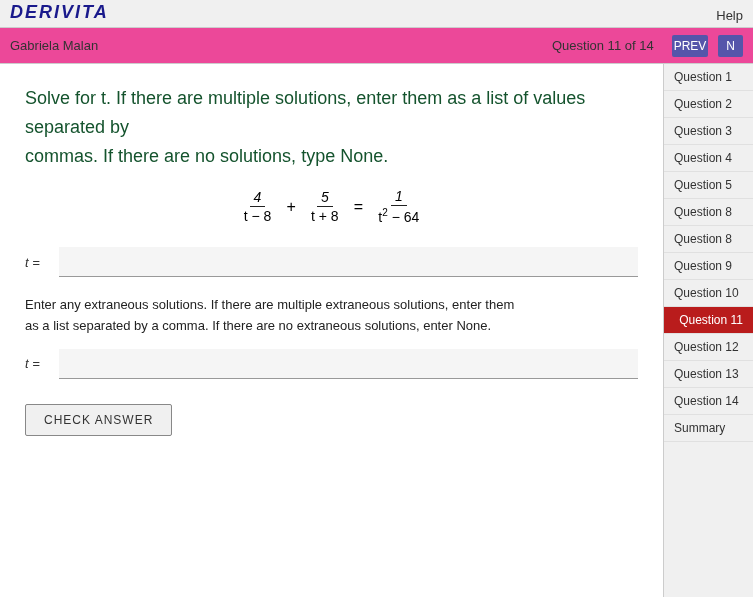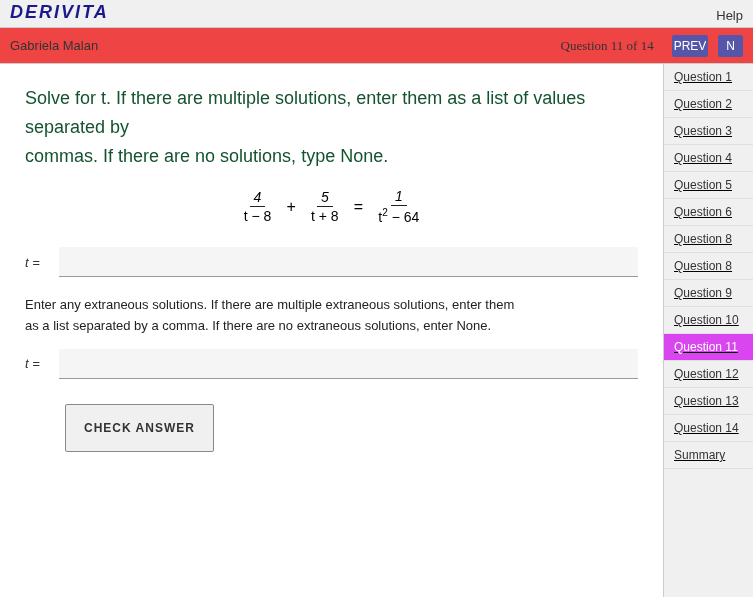--- a/index.html
+++ b/index.html
@@ -31,38 +31,37 @@
       font-style: italic;
     }
     .help-btn {
       font-size: 13px;
       color: #333;
       cursor: pointer;
     }
 
     
     .nav-bar {
-      background: #ef4444;
+      background: #ec4899;
       display: flex;
       align-items: center;
       padding: 5px 10px;
       border-bottom: 1px solid #ccc;
       height: 36px;
       gap: 10px;
     }
     .user-name {
       font-size: 13px;
       color: #333;
       flex: 1;
     }
     .question-info {
       font-size: 13px;
       color: #333;
       margin-right: 8px;
-      font-family: Liberation Serif, serif;
     }
     .nav-btn {
       background: #5555aa;
       color: white;
       border: none;
       padding: 4px 2px;
       font-size: 12px;
       cursor: pointer;
       border-radius: 2px;
     }
@@ -154,52 +153,51 @@
     .extraneous-text {
       font-size: 13px;
       color: #222;
       line-height: 1.6;
       margin: 18px 0 12px 0;
     }
 
     .check-btn {
       border: 1.5px solid #888;
       background: #f0f0f0;
-      padding: 16px 18px;
-      font-size: 12px;
-      font-weight: bold;
+      padding: 8px 18px;
+      font-size: 12px;
+      font-weight: normal;
       letter-spacing: 1px;
       cursor: pointer;
       color: #333;
       margin-top: 15px;
       border-radius: 2px;
-      margin-left: 40px;
     }
 
     
     .sidebar {
       width: 90px;
       background: #f0f0f0;
       border-left: 1px solid #ccc;
       overflow-y: auto;
       display: flex;
       flex-direction: column;
-      text-decoration: underline;
     }
     .sidebar-item {
       padding: 6px 10px;
       font-size: 12px;
       color: #333;
       cursor: pointer;
       border-bottom: 1px solid #e0e0e0;
       text-align: left;
     }
     .sidebar-item.active {
-      background: #d946ef;
+      background: #b91c1c;
       color: white;
+      text-align: right;
     }
 
     sup {
       font-size: 10px;
     }
   </style>
 </head>
 <body>
 
 <div class="top-bar">
@@ -263,21 +261,20 @@
     <button class="check-btn">CHECK ANSWER</button>
 
   </div>
 
   <div class="sidebar">
   <div class="sidebar-item">Question 1</div>
       <div class="sidebar-item">Question 2</div>
       <div class="sidebar-item">Question 3</div>
       <div class="sidebar-item">Question 4</div>
       <div class="sidebar-item">Question 5</div>
-      <div class="sidebar-item">Question 6</div>
       <div class="sidebar-item">Question 8</div>
       <div class="sidebar-item">Question 8</div>
       <div class="sidebar-item">Question 9</div>
       <div class="sidebar-item">Question 10</div>
       <div class="sidebar-item active">Question 11</div>
       <div class="sidebar-item">Question 12</div>
       <div class="sidebar-item">Question 13</div>
       <div class="sidebar-item">Question 14</div>
       <div class="sidebar-item">Summary</div>
     </div>

